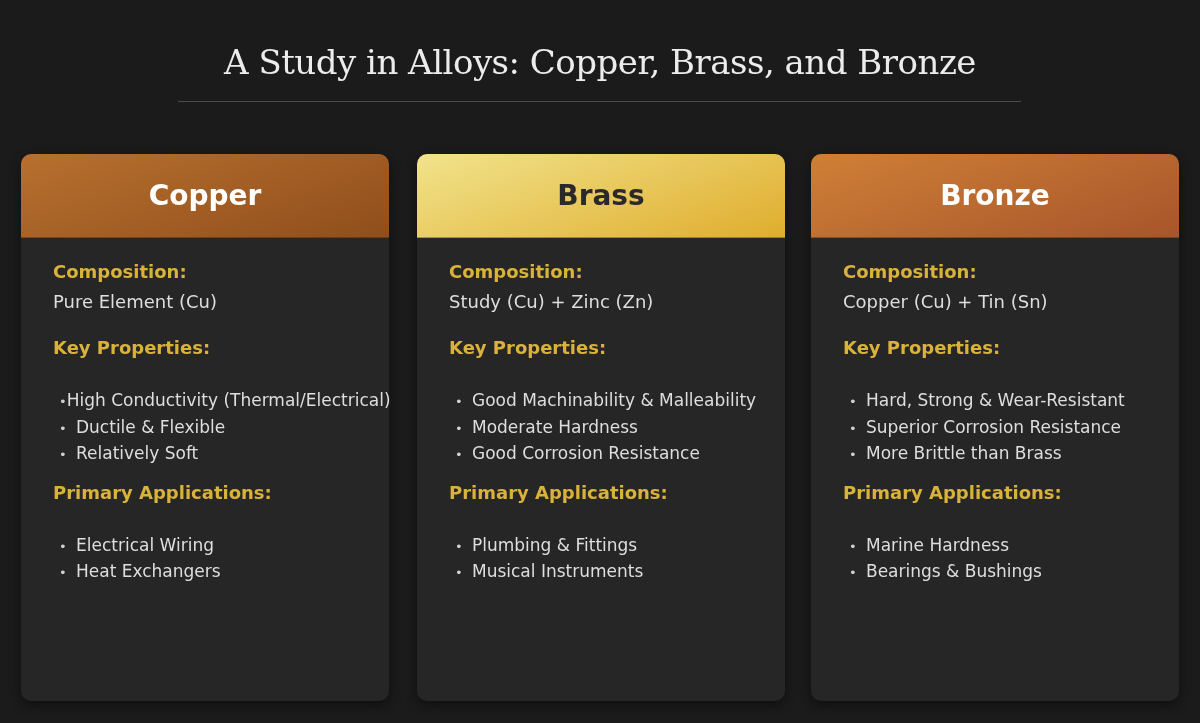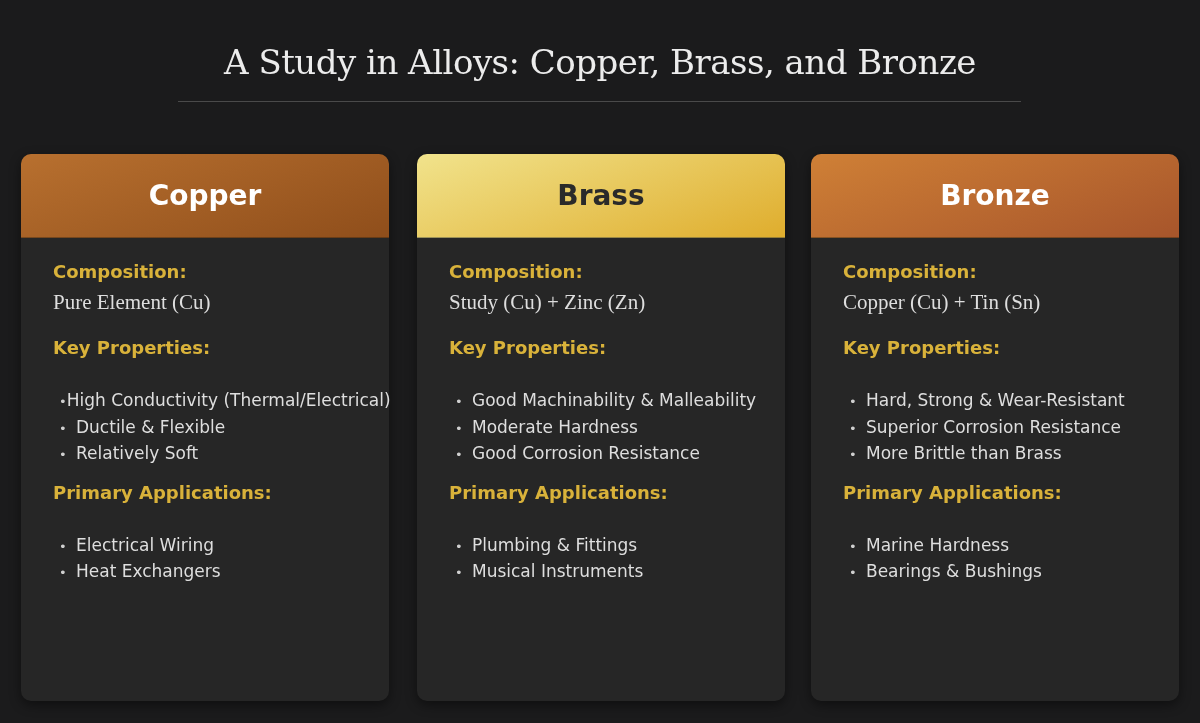--- a/index.html
+++ b/index.html
@@ -59,25 +59,24 @@
       white-space: nowrap;
     }
     .section-heading {
       font-family: "DejaVu Sans", sans-serif;
       font-weight: bold;
       font-size: 18px;
       color: #d9b23a;
       line-height: 28px;
     }
     .composition-value {
-      font-size: 21px;
+      font-size: 18px;
       line-height: 26px;
       color: #dedede;
       margin-top: 3px;
-      font-family: Liberation Serif, serif;
     }
     .heading-props { margin-top: 19px; }
     .heading-apps  { margin-top: 11px; }
     .bullet-list {
       list-style: none;
       margin-top: 26px;
     }
     .bullet-list li {
       font-size: 17px;
       line-height: 24.5px;

